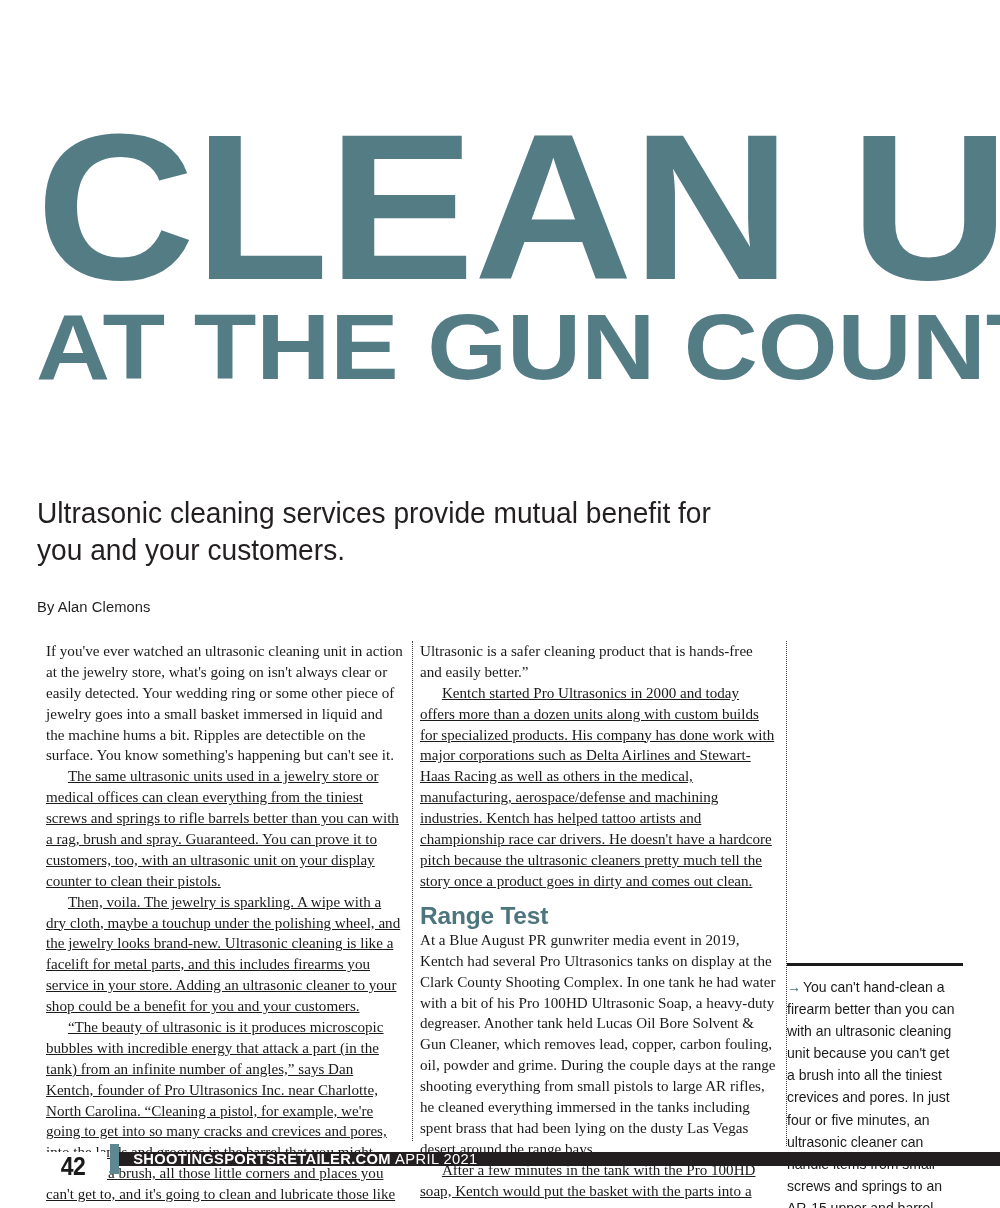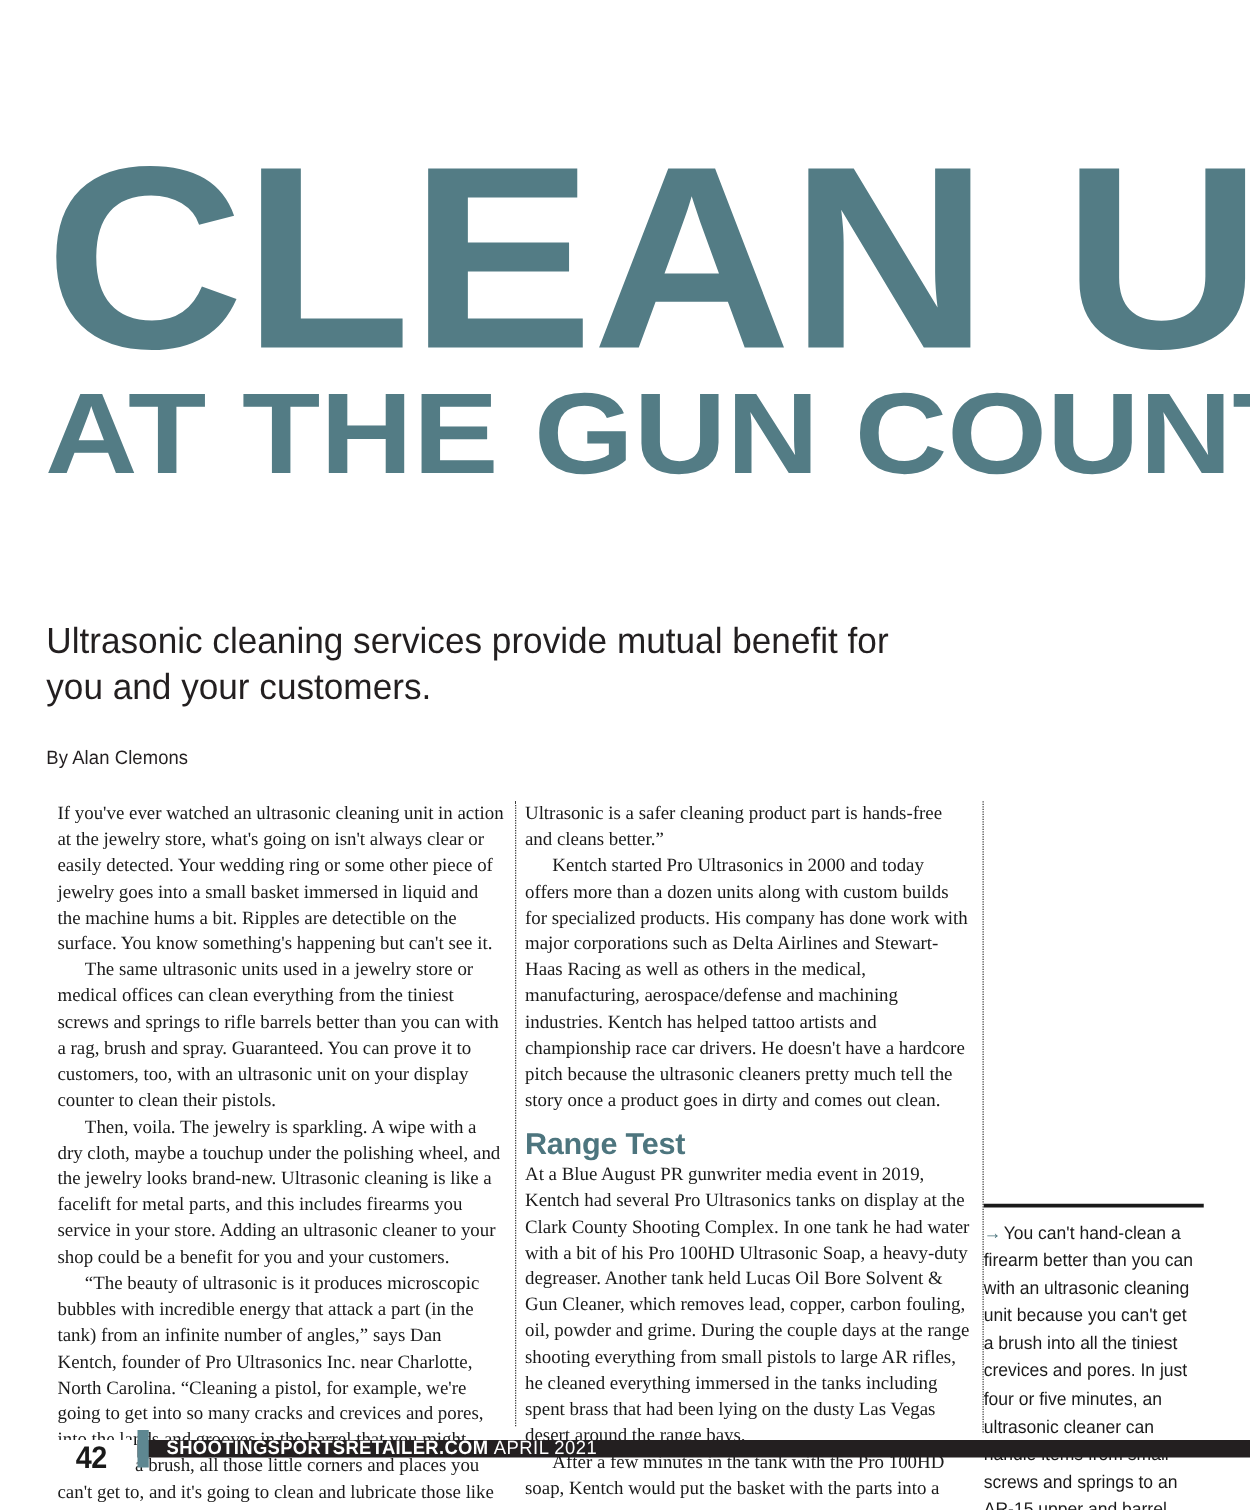--- a/index.html
+++ b/index.html
@@ -100,21 +100,21 @@
     top: 0;
     font-family: "Liberation Serif", serif;
     font-size: 15.1px;
     line-height: 1.385;
     color: #1a1a1a;
     text-align: left;
     hyphens: none;
   }
 
   .col p { margin: 0; }
-  .col p + p { text-indent: 1.45em; }
+  .col p + p { text-indent: 1.45em; text-decoration: underline; }
 
   .col-1 { left: 0px;   width: 358px; }
   .col-2 { left: 374px; width: 356px; }
 
   .divider {
     position: absolute;
     top: 0;
     width: 0;
     border-left: 1.4px dotted #3a3a3a;
     height: 500px;
@@ -251,21 +251,21 @@
     <div class="divider divider-2"></div>
 
     <div class="col col-1">
       <p>If you've ever watched an ultrasonic cleaning unit in action at the jewelry store, what's going on isn't always clear or easily detected. Your wedding ring or some other piece of jewelry goes into a small basket immersed in liquid and the machine hums a bit. Ripples are detectible on the surface. You know something's happening but can't see it.</p>
       <p>The same ultrasonic units used in a jewelry store or medical offices can clean everything from the tiniest screws and springs to rifle barrels better than you can with a rag, brush and spray. Guaranteed. You can prove it to customers, too, with an ultrasonic unit on your display counter to clean their pistols.</p>
       <p>Then, voila. The jewelry is sparkling. A wipe with a dry cloth, maybe a touchup under the polishing wheel, and the jewelry looks brand-new. Ultrasonic cleaning is like a facelift for metal parts, and this includes firearms you service in your store. Adding an ultrasonic cleaner to your shop could be a benefit for you and your customers.</p>
       <p>“The beauty of ultrasonic is it produces microscopic bubbles with incredible energy that attack a part (in the tank) from an infinite number of angles,” says Dan Kentch, founder of Pro Ultrasonics Inc. near Charlotte, North Carolina. “Cleaning a pistol, for example, we're going to get into so many cracks and crevices and pores, into the lands and grooves in the barrel that you might miss with a brush, all those little corners and places you can't get to, and it's going to clean and lubricate those like never before.</p>
     </div>
 
     <div class="col col-2">
-      <p>Ultrasonic is a safer cleaning product part is hands-free and cleans better.”</p>
+      <p>Ultrasonic is a safer cleaning product that is hands-free and easily better.”</p>
       <p>Kentch started Pro Ultrasonics in 2000 and today offers more than a dozen units along with custom builds for specialized products. His company has done work with major corporations such as Delta Airlines and Stewart-Haas Racing as well as others in the medical, manufacturing, aerospace/defense and machining industries. Kentch has helped tattoo artists and championship race car drivers. He doesn't have a hardcore pitch because the ultrasonic cleaners pretty much tell the story once a product goes in dirty and comes out clean.</p>
       <div class="section-head">Range Test</div>
       <p>At a Blue August PR gunwriter media event in 2019, Kentch had several Pro Ultrasonics tanks on display at the Clark County Shooting Complex. In one tank he had water with a bit of his Pro 100HD Ultrasonic Soap, a heavy-duty degreaser. Another tank held Lucas Oil Bore Solvent &amp; Gun Cleaner, which removes lead, copper, carbon fouling, oil, powder and grime. During the couple days at the range shooting everything from small pistols to large AR rifles, he cleaned everything immersed in the tanks including spent brass that had been lying on the dusty Las Vegas desert around the range bays.</p>
       <p>After a few minutes in the tank with the Pro 100HD soap, Kentch would put the basket with the parts into a</p>
     </div>
 
   </div>
 
   <div class="caption-block">
     <div class="caption-rule"></div>

